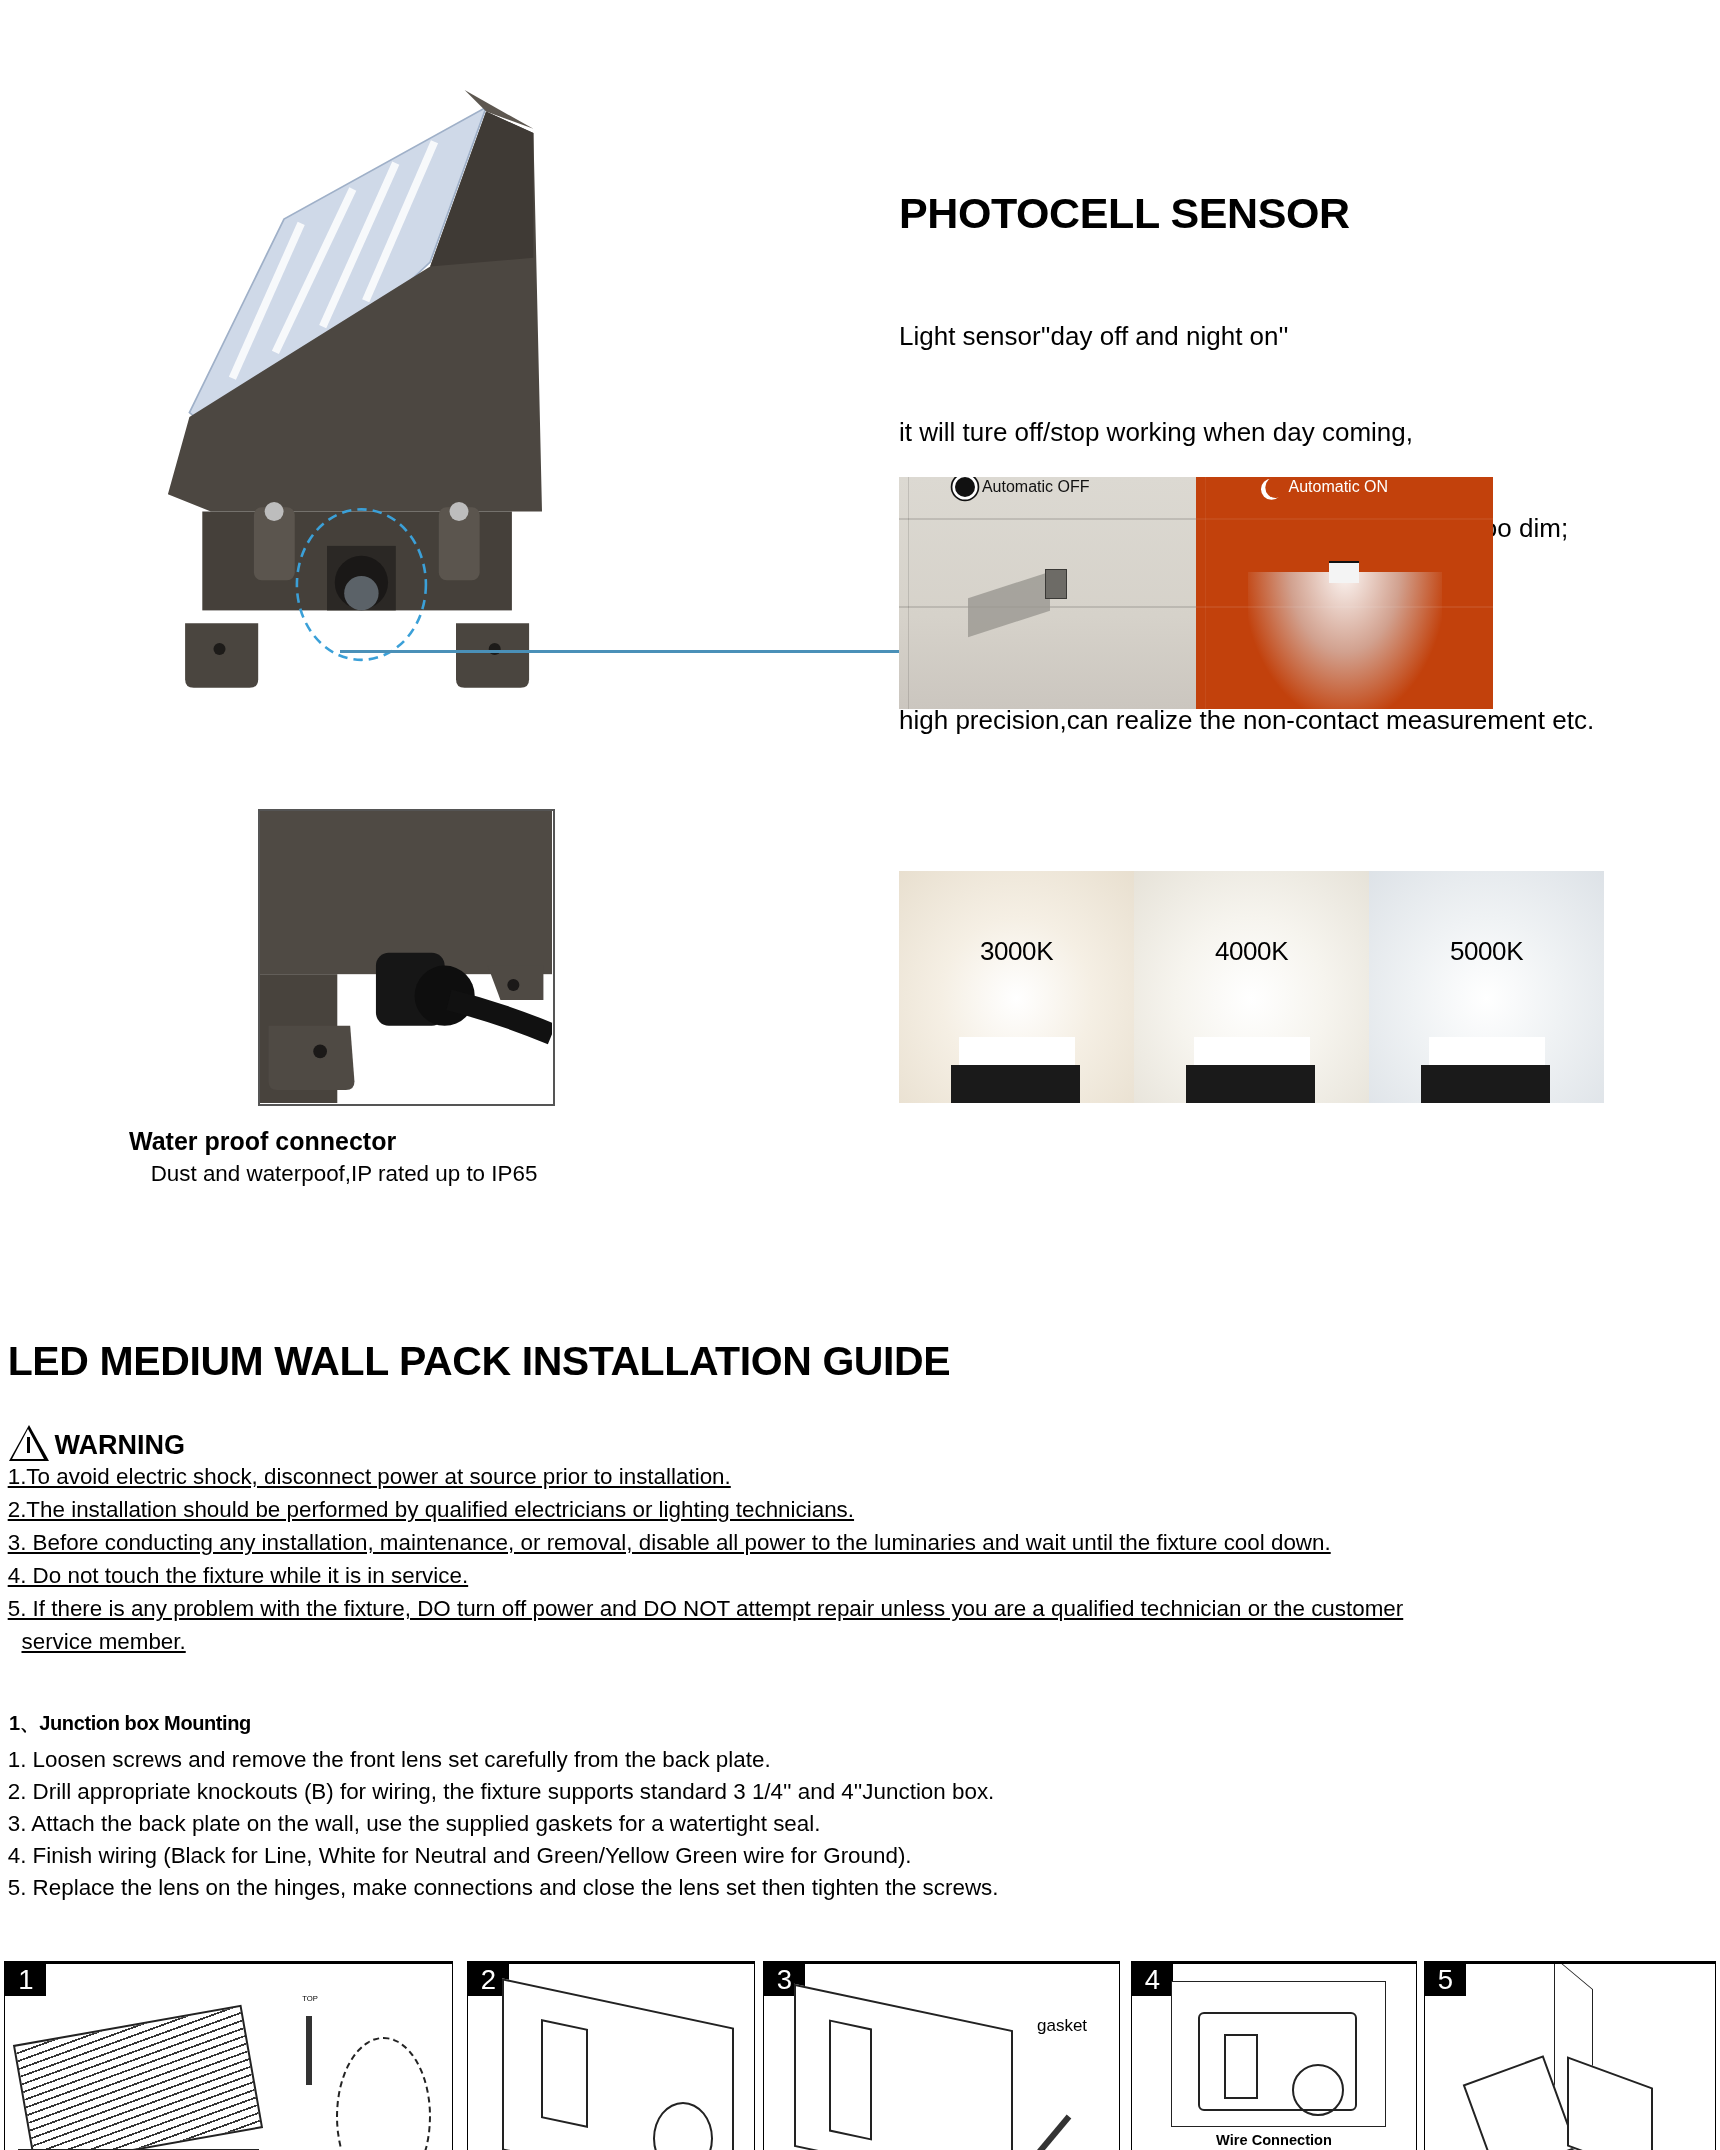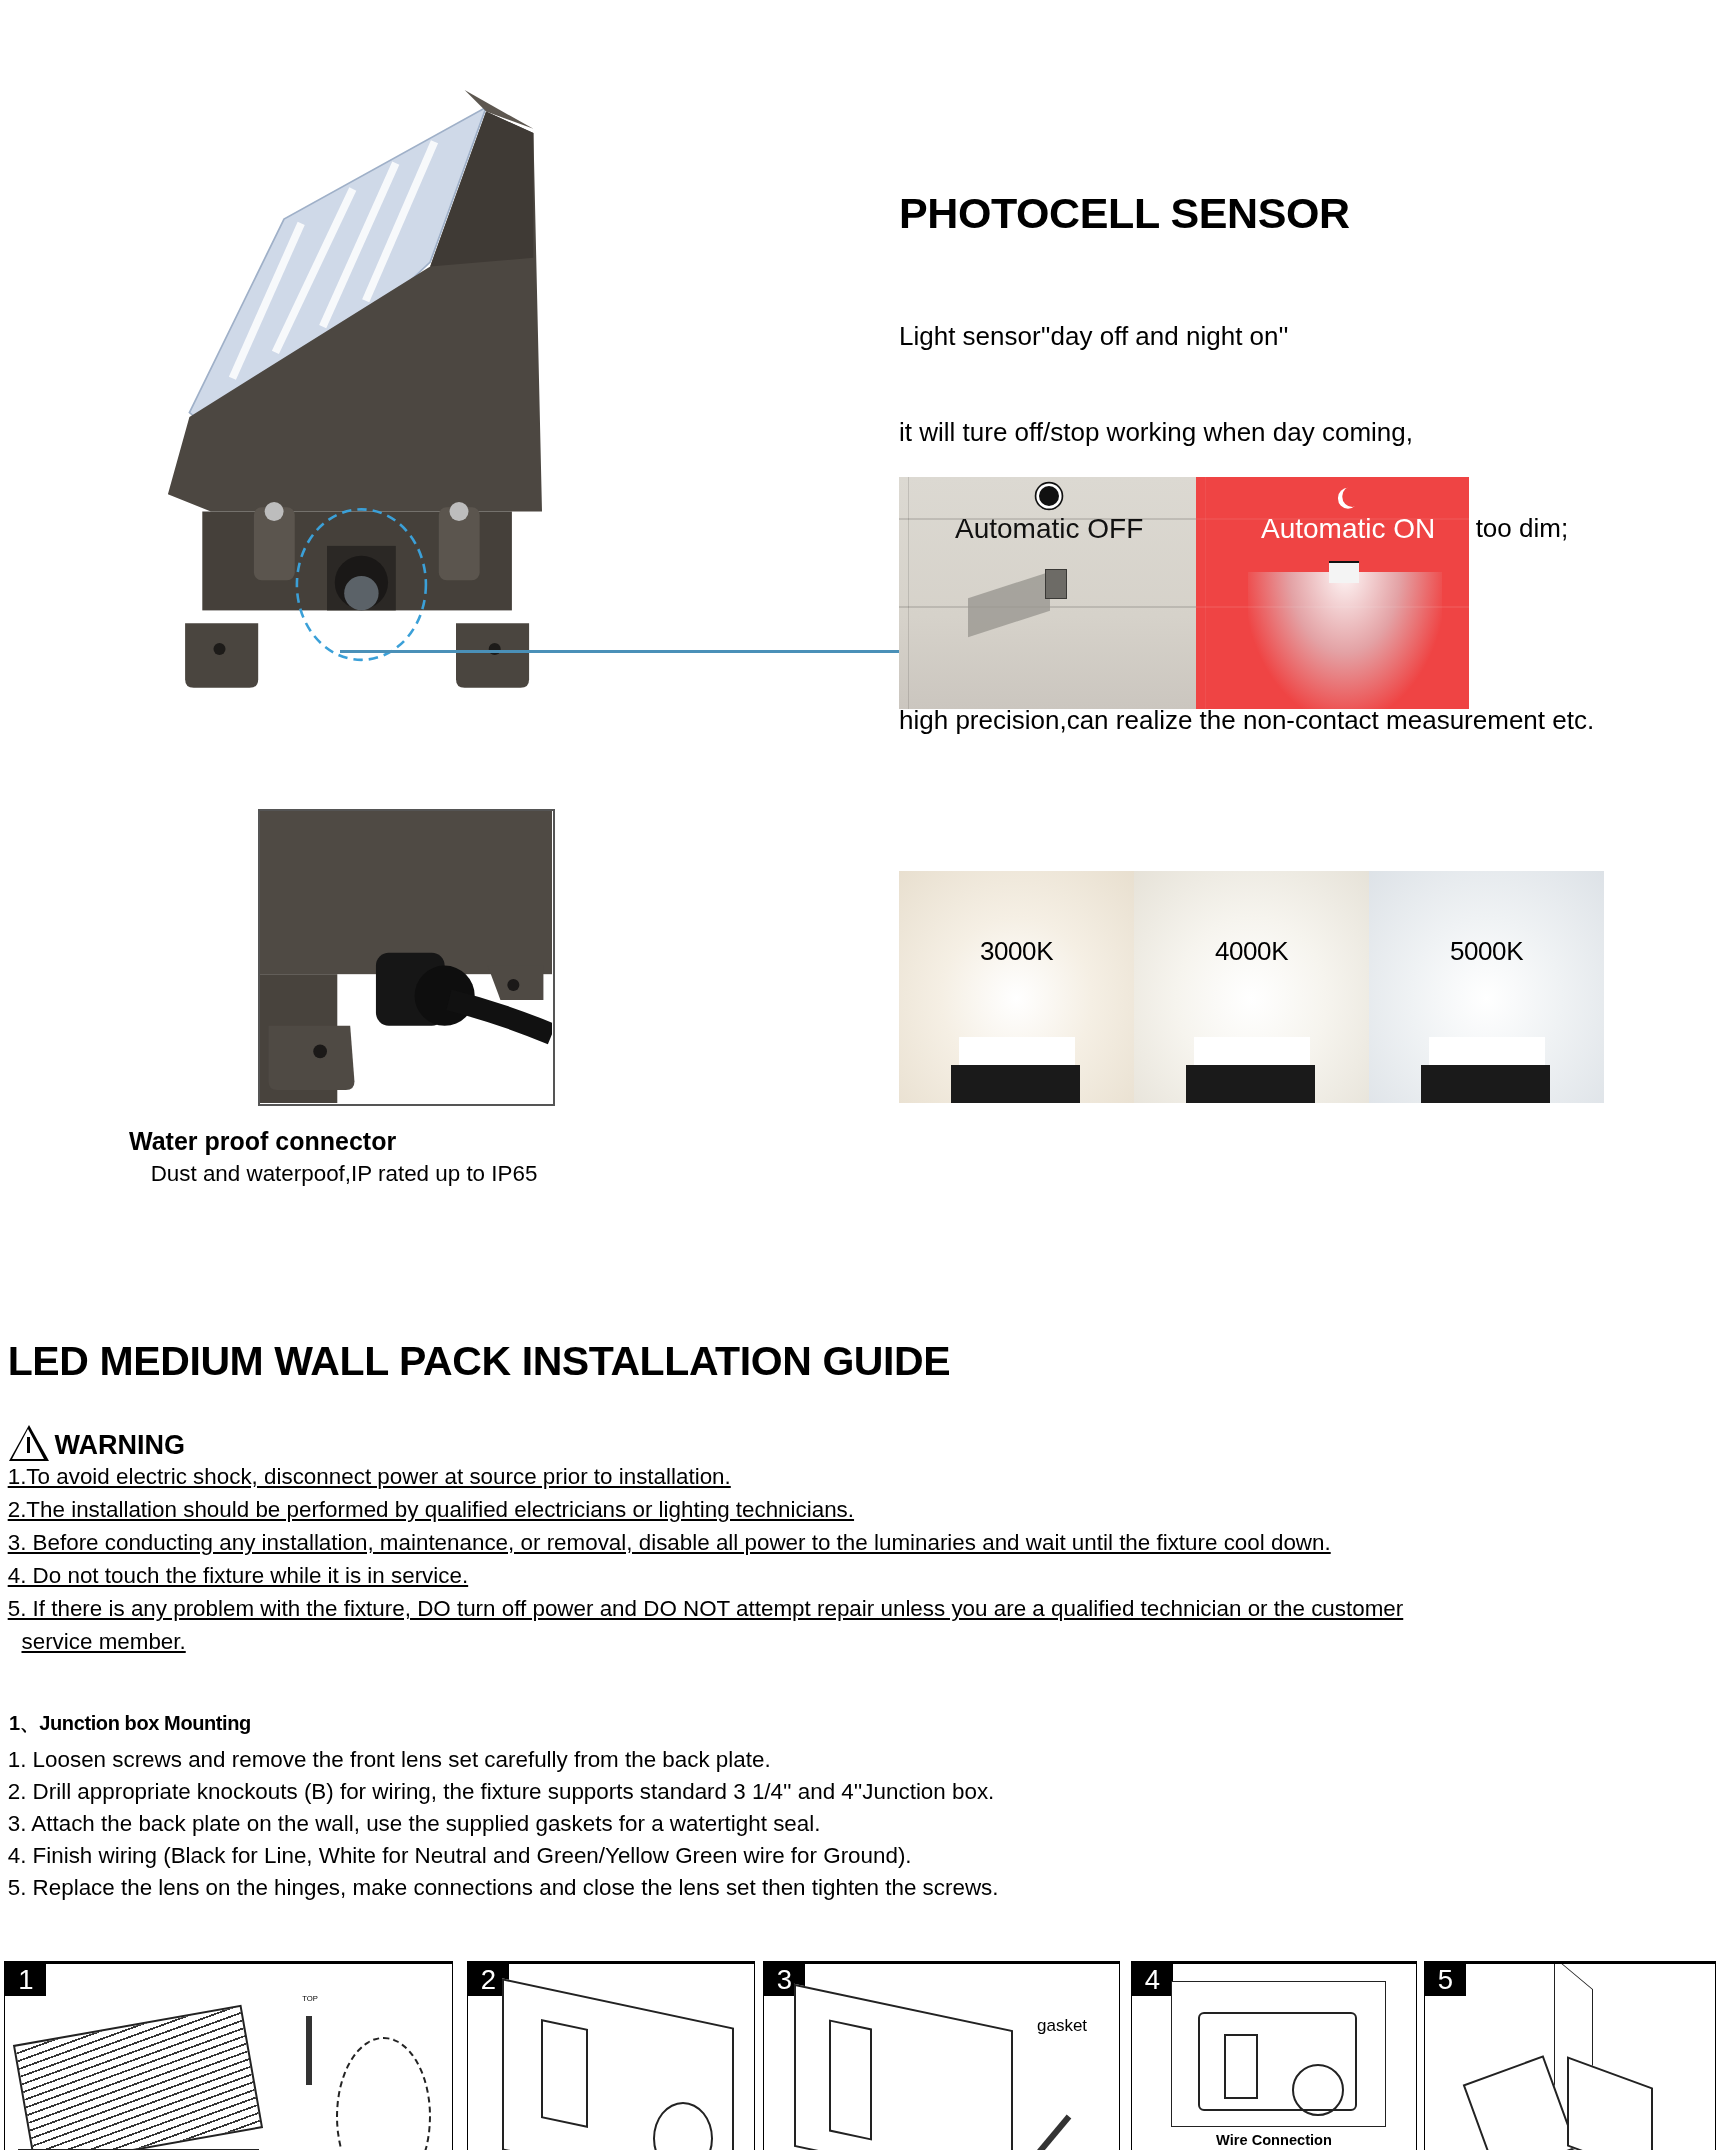--- a/index.html
+++ b/index.html
@@ -11,24 +11,24 @@
   .fixture { left: 155px; top: 77px; width: 473px; height: 654px; }
   .callout-line { left: 340px; top: 650px; width: 559px; height: 2.6px; background: #4a90b8; }
 
   
   .pc-title { left: 899px; top: 189px; font-size: 43px; font-weight: bold; letter-spacing: -0.4px; }
   .pc-body { left: 899px; top: 256px; font-size: 26px; line-height: 32px; white-space: pre; }
 
   
   .auto-panel { left: 899px; top: 477px; width: 594px; height: 232px; display: flex; }
   .auto-off { width: 297px; height: 100%; background: linear-gradient(180deg,#dcd9d2 0%,#d6d2ca 60%,#cbc6bf 100%); position: relative; overflow: hidden; }
-  .auto-on { width: 273px; height: 100%; background: #ef4444; position: relative; overflow: hidden; }
+  .auto-on { width: 297px; height: 100%; background: #c2410c; position: relative; overflow: hidden; }
   .grid-h { position: absolute; left: 0; right: 0; height: 1.7px; background: rgba(0,0,0,0.12); }
   .grid-v { position: absolute; top: 0; bottom: 0; width: 1.7px; background: rgba(0,0,0,0.12); }
-  .auto-label { position: absolute; top: 9px; font-size: 28px; display: flex; align-items: center; gap: 6.9px; flex-direction: column; }
+  .auto-label { position: absolute; top: 0; font-size: 16px; display: flex; align-items: center; gap: 6.9px; }
   .auto-off .auto-label { left: 56px; color: #111; }
   .auto-on .auto-label { left: 65px; color: #fff; }
   .sun { width: 20px; height: 20px; border-radius: 50%; background: #111; box-shadow: 0 0 0 2.6px #fff, 0 0 0 4.3px #111; }
   .moon { width: 20.6px; height: 20.6px; border-radius: 50%; box-shadow: -4.3px 1.7px 0 0 #fff; transform: translateX(4.3px); }
   .off-fixture { position: absolute; left: 146px; top: 92px; width: 22.4px; height: 30px; background: #6d6b66; border: 1.7px solid #3a3936; }
   .off-shadow { position: absolute; left: 69px; top: 108px; width: 82px; height: 39px; background: #9a9791; transform: skewY(-18deg); opacity: .8; }
   .on-fixture { position: absolute; left: 133px; top: 84px; width: 30px; height: 22.4px; background: #f4f4f4; border-top: 2.6px solid #111; }
   .on-beam { position: absolute; left: 52px; top: 95px; width: 194px; height: 142px; background: radial-gradient(ellipse at 50% 0%, rgba(255,255,255,0.95) 0%, rgba(220,225,230,0.6) 40%, rgba(42,44,48,0) 75%); }
 
   

